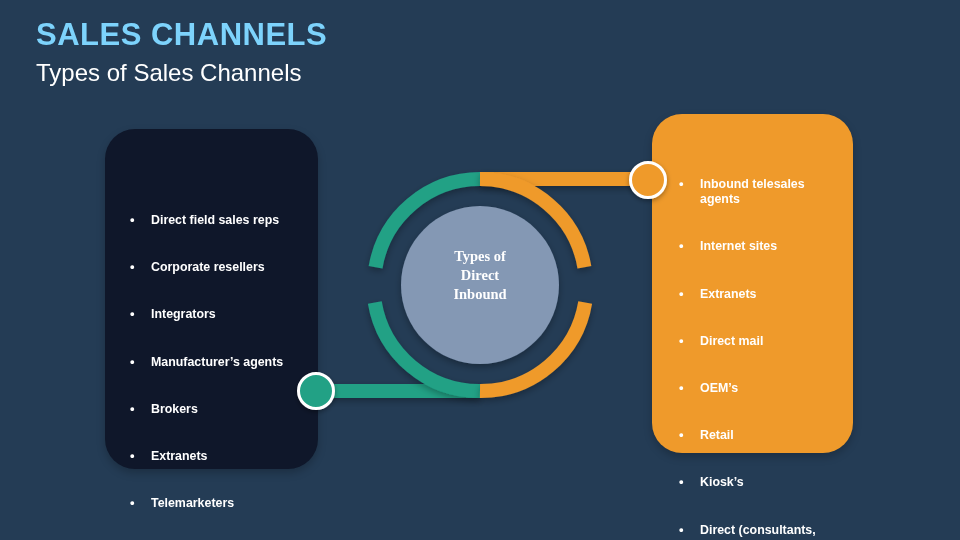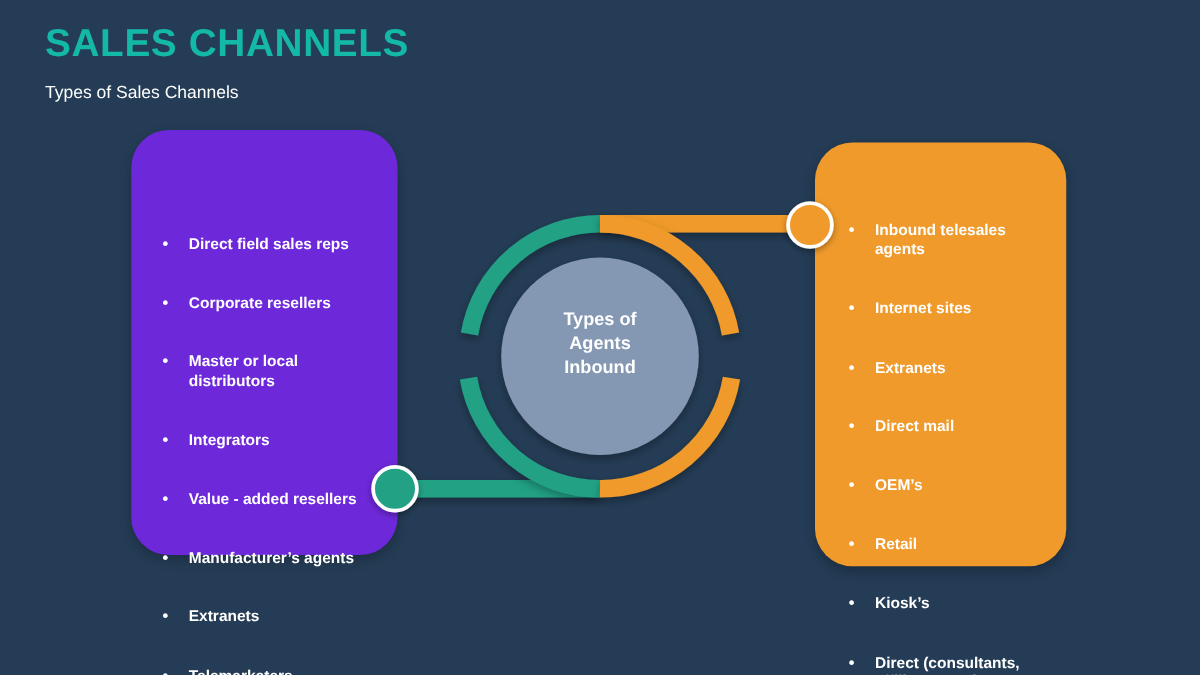--- a/index.html
+++ b/index.html
@@ -23,46 +23,46 @@
   
   #header {
     position: absolute;
     left: 36px;
     top: 16px;
     width: 600px;
   }
   #title {
     font-size: 31px;
     font-weight: bold;
-    color: #14b8a6;
+    color: #7dd3fc;
     letter-spacing: 0.5px;
     line-height: 38px;
     margin: 0;
   }
   #subtitle {
-    font-size: 14px;
+    font-size: 24px;
     font-weight: normal;
     color: #ffffff;
     line-height: 26px;
     margin: 6px 0 0 0;
   }
 
   
   .panel {
     position: absolute;
     box-sizing: border-box;
     border-radius: 30px;
     box-shadow: 0 4px 9px rgba(0,0,0,0.22);
   }
   #panel-left {
     left: 105px;
-    top: 104px;
+    top: 129px;
     width: 213px;
     height: 340px;
-    background: #6d28d9;
+    background: #0f172a;
   }
   #panel-right {
     left: 652px;
     top: 114px;
     width: 201px;
     height: 339px;
     background: #ef9a2b;
   }
   .panel ul {
     list-style: none;
@@ -118,40 +118,40 @@
   #center-label {
     position: absolute;
     left: 420px;
     top: 247px;
     width: 120px;
     text-align: center;
     color: #ffffff;
     font-size: 14.5px;
     font-weight: bold;
     line-height: 19px;
+    font-family: Liberation Serif, serif;
   }
 </style>
 </head>
 <body>
 
 <div id="slide">
 
   <div id="header">
     <h1 id="title">SALES CHANNELS</h1>
     <h2 id="subtitle">Types of Sales Channels</h2>
   </div>
 
   <div class="panel" id="panel-left">
     <ul id="list-left">
       <li>Direct field sales reps</li>
       <li>Corporate resellers</li>
-      <li>Master or local distributors</li>
       <li>Integrators</li>
-      <li>Value - added resellers</li>
       <li>Manufacturer’s agents</li>
+      <li>Brokers</li>
       <li>Extranets</li>
       <li>Telemarketers</li>
     </ul>
   </div>
 
   <div class="panel" id="panel-right">
     <ul id="list-right">
       <li>Inbound telesales agents</li>
       <li>Internet sites</li>
       <li>Extranets</li>
@@ -189,17 +189,17 @@
       <path d="M 285.2 152.5 A 106 106 0 0 1 180 241" fill="none" stroke="#ef9a2b" stroke-width="14" filter="url(#softshadow)"></path>
 
       <circle cx="16" cy="241" r="17.5" fill="#21a185" stroke="#ffffff" stroke-width="3" filter="url(#nodeshadow)"></circle>
 
       <circle cx="348" cy="30" r="17.5" fill="#ef9a2b" stroke="#ffffff" stroke-width="3" filter="url(#nodeshadow)"></circle>
     </svg>
   </div>
 
   <div id="center-label">
     <div>Types of</div>
-    <div>Agents</div>
+    <div>Direct</div>
     <div>Inbound</div>
   </div>
 
 </div>
 
 </body></html>

